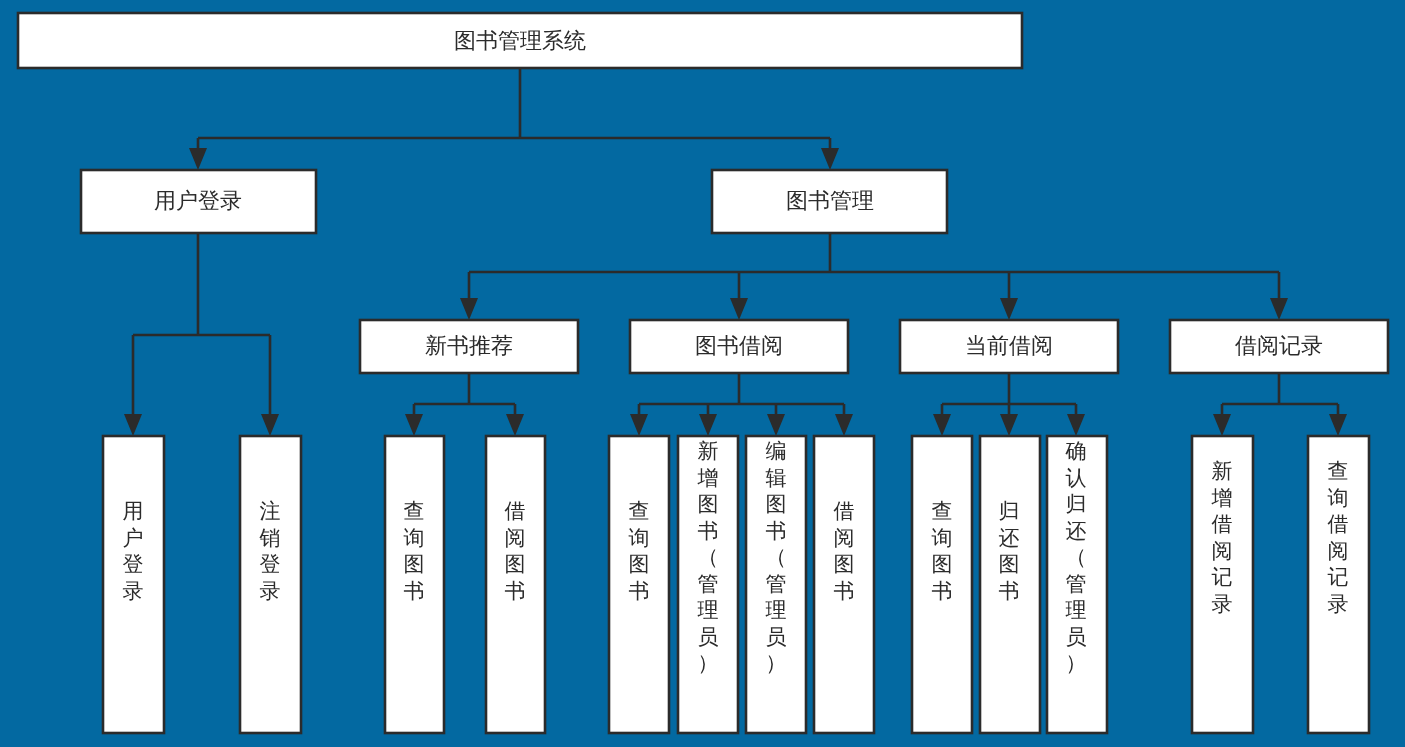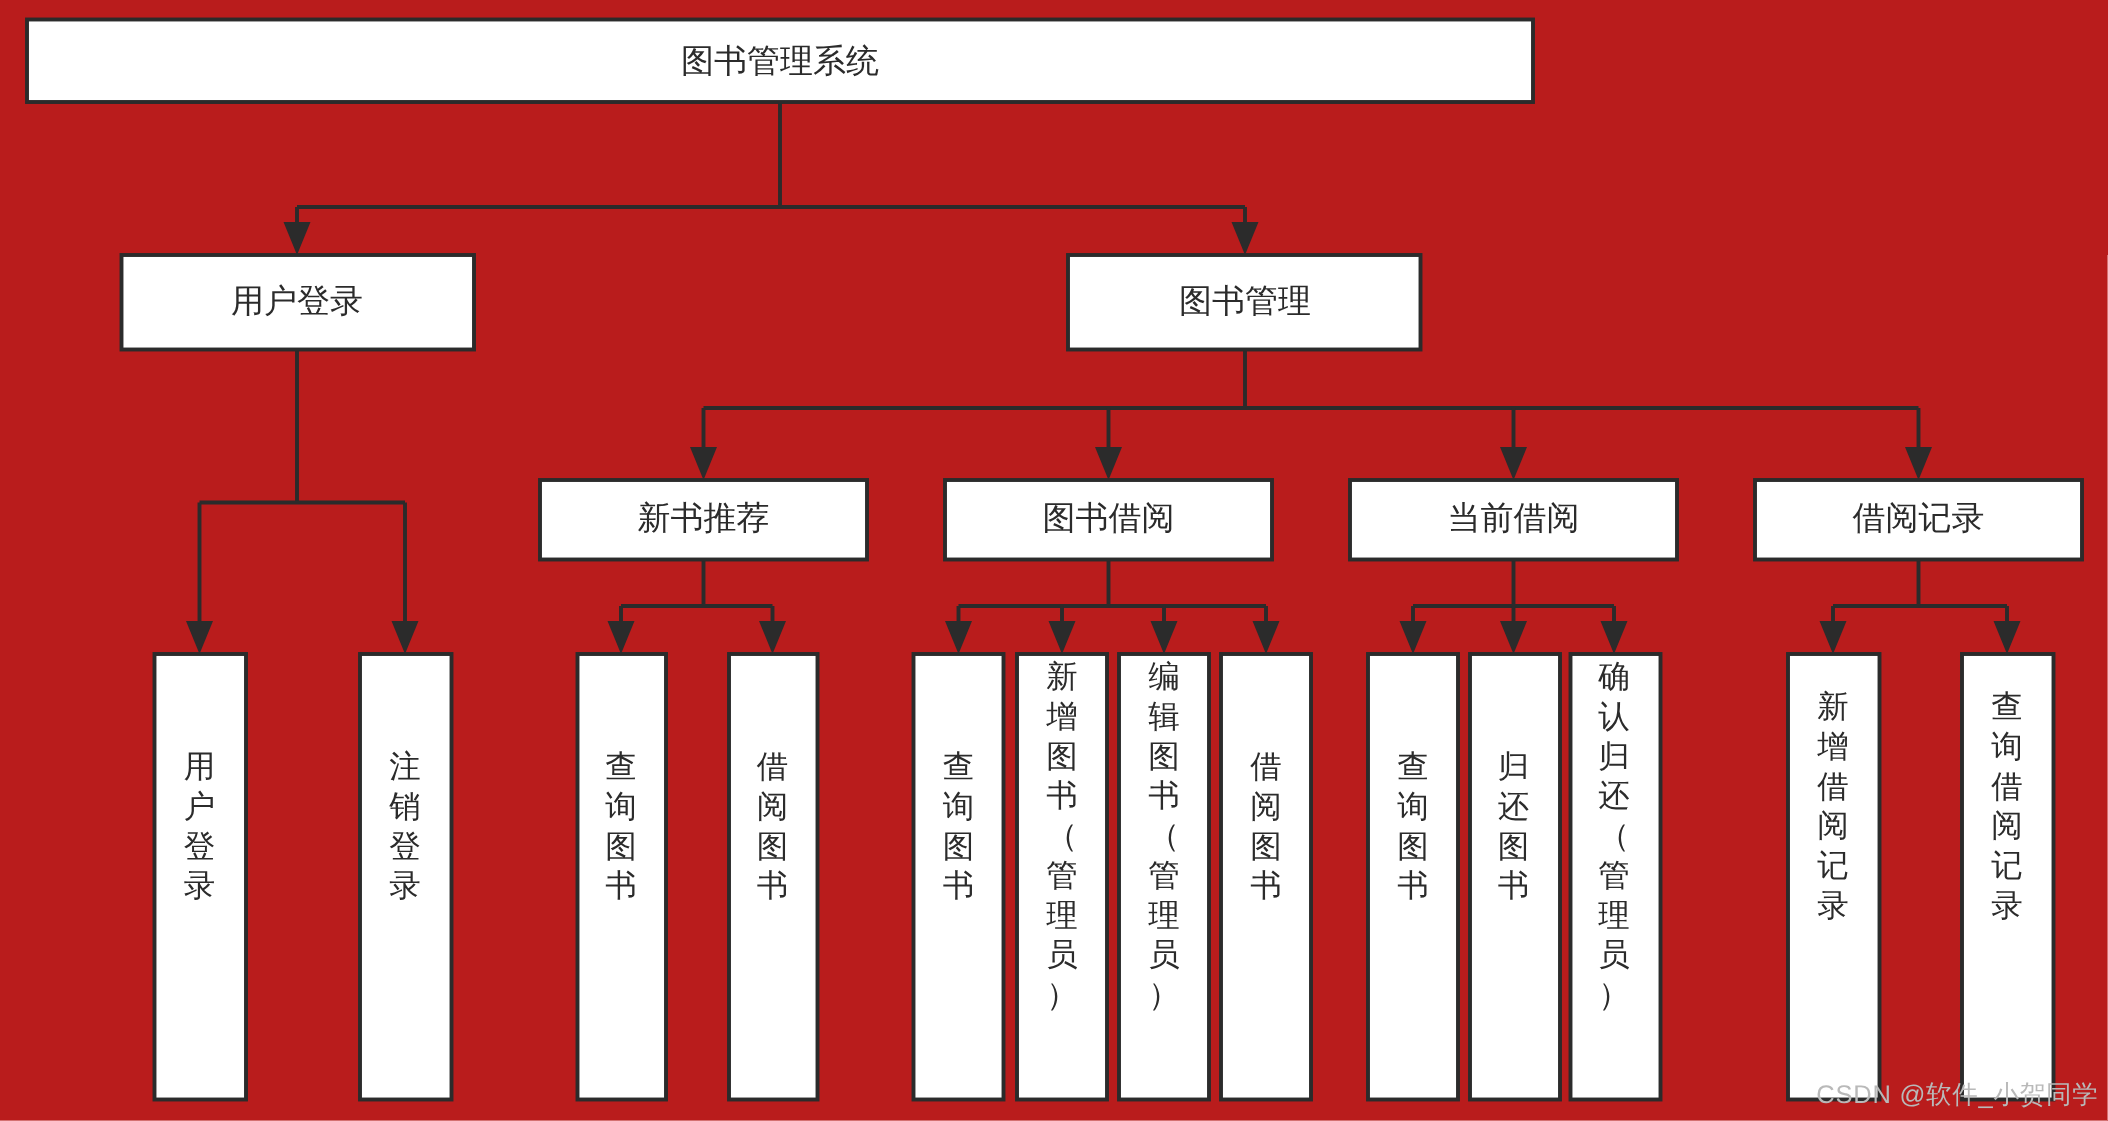--- a/index.html
+++ b/index.html
@@ -11,21 +11,21 @@
     width: 1405px;
     height: 747px;
     font-family: "Liberation Sans", "DejaVu Sans", sans-serif;
     overflow: hidden;
     position: relative;
   }
   #diagram-root {
     position: relative;
     width: 1405px;
     height: 747px;
-    background: #b91c1c;
+    background: #0369a1;
   }
   svg#tree-svg {
     position: absolute;
     left: 0;
     top: 0;
     width: 1405px;
     height: 747px;
     display: block;
   }
   .node-box {
@@ -232,14 +232,13 @@
       <text class="node-label-v" x="1222" y="478"><tspan x="1222" dy="0">新</tspan><tspan x="1222" dy="26.5">增</tspan><tspan x="1222" dy="26.5">借</tspan><tspan x="1222" dy="26.5">阅</tspan><tspan x="1222" dy="26.5">记</tspan><tspan x="1222" dy="26.5">录</tspan></text>
     </g>
 
     <g>
       <rect class="node-box" x="1308" y="436" width="61" height="297"></rect>
       <text class="node-label-v" x="1338" y="478"><tspan x="1338" dy="0">查</tspan><tspan x="1338" dy="26.5">询</tspan><tspan x="1338" dy="26.5">借</tspan><tspan x="1338" dy="26.5">阅</tspan><tspan x="1338" dy="26.5">记</tspan><tspan x="1338" dy="26.5">录</tspan></text>
     </g>
 
   </svg>
 
-  <div class="watermark-text">CSDN @软件_小贺同学</div>
 </div>
 
 </body></html>

